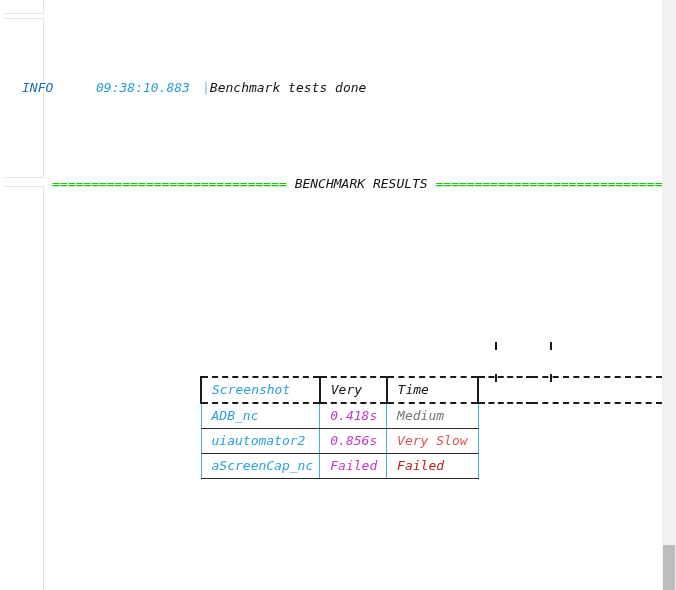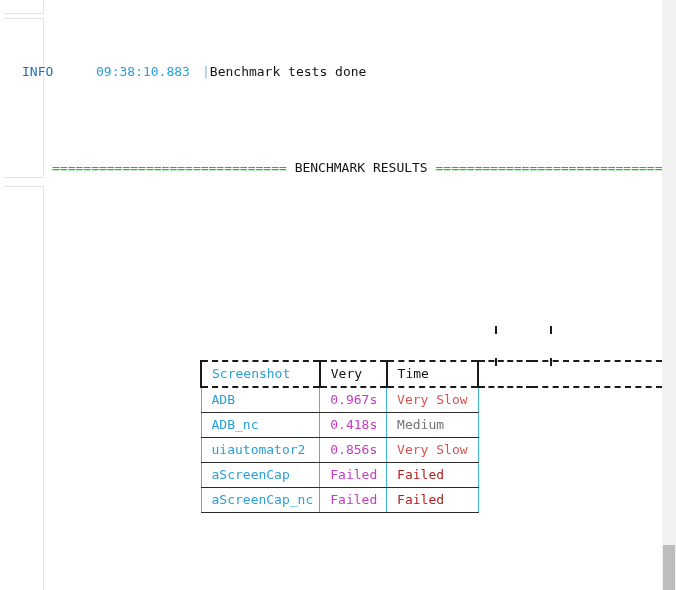--- a/index.html
+++ b/index.html
@@ -55,23 +55,24 @@
     border-radius: 0;
   }
 
   
   #console {
     position: absolute;
     left: 22px;
     top: 0;
     width: 640px;
     height: 492px;
-    padding-top: 0px;
+    padding-top: 16px;
     box-sizing: border-box;
     white-space: pre;
+    font-style: italic;
   }
 
   .log-line {
     display: block;
     height: 16px;
     line-height: 16px;
     white-space: pre;
   }
   .lvl {
     display: inline-block;
@@ -204,44 +205,30 @@
         <tr>
           <th class="col-name">Screenshot</th>
           <th>Very</th>
           <th>Time</th>
           <th class="col-pad"></th>
           <th class="col-tail"></th>
         </tr>
       </thead>
       <tbody>
         <tr>
-          <td class="v-name">ADB</td>
-          <td class="v-time">0.967s</td>
-          <td class="v-vslow last-cell">Very Slow</td>
-          <td style="border:none"></td>
-          <td style="border:none"></td>
-        </tr>
-        <tr>
           <td class="v-name">ADB_nc</td>
           <td class="v-time">0.418s</td>
           <td class="v-medium last-cell">Medium</td>
           <td style="border:none"></td>
           <td style="border:none"></td>
         </tr>
         <tr>
           <td class="v-name">uiautomator2</td>
           <td class="v-time">0.856s</td>
           <td class="v-vslow last-cell">Very Slow</td>
-          <td style="border:none"></td>
-          <td style="border:none"></td>
-        </tr>
-        <tr>
-          <td class="v-name">aScreenCap</td>
-          <td class="v-time">Failed</td>
-          <td class="v-failed last-cell">Failed</td>
           <td style="border:none"></td>
           <td style="border:none"></td>
         </tr>
         <tr>
           <td class="v-name">aScreenCap_nc</td>
           <td class="v-time">Failed</td>
           <td class="v-failed last-cell">Failed</td>
           <td style="border:none"></td>
           <td style="border:none"></td>
         </tr>

